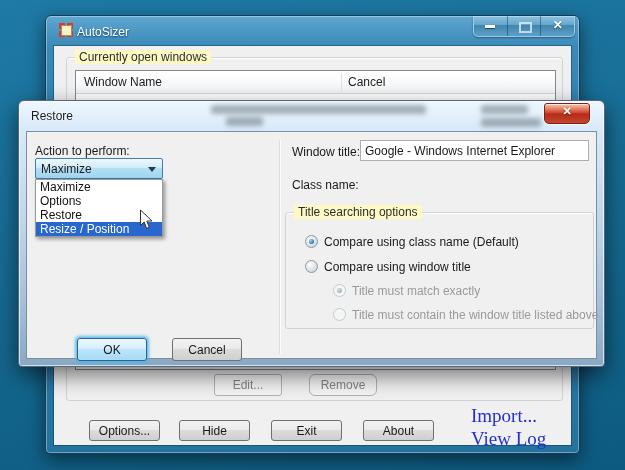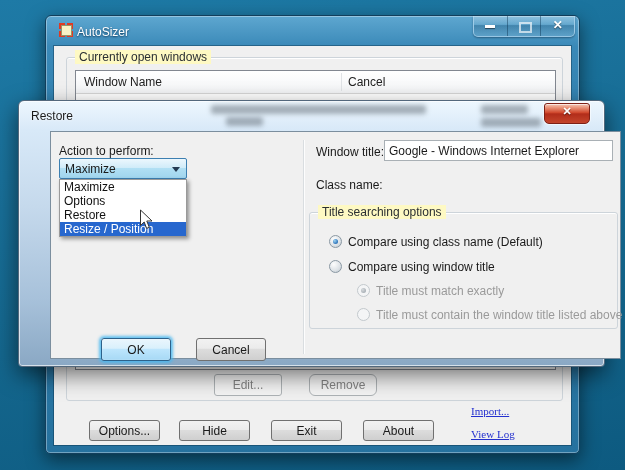--- a/index.html
+++ b/index.html
@@ -50,37 +50,37 @@
   .lv-col2 { position:absolute; left:272px; top:4px; color:#222; }
   .lv-divider { position:absolute; left:265px; top:2px; bottom:2px; width:1px; background:#e0e3e6; }
 
   .btn { position:absolute; display:flex; align-items:center; justify-content:center;
     background:linear-gradient(180deg,#f2f2f2,#ebebeb 45%,#dddddd 46%,#cfcfcf);
     border:1px solid #707070; border-radius:3px; color:#1a1a1a; }
   .btn.disabled { background:#f4f4f4; border-color:#adb2b5; color:#838383; }
   .btn.default { background:linear-gradient(180deg,#eaf6fd,#d9f0fc 45%,#bee6fd 46%,#a7d9f5);
     border-color:#2c628b; box-shadow:0 0 3px 2px rgba(72,183,240,.85), inset 0 0 1px #fff; }
 
-  .link { position:absolute; font-family:"Liberation Serif", serif; font-size:11px; color:#2430cf; text-decoration:underline; }
+  .link { position:absolute; font-family:"Liberation Serif", serif; font-size:19px; color:#2430cf; }
 
   
   .dlg { position:absolute; left:18px; top:100px; width:585px; height:265px;
     background:linear-gradient(180deg,#eef7fe 0%,#d8e9f8 11%,#c5d9ec 40%,#a7c1da 75%,#8aa8c4 100%);
     border:1px solid #53687c; border-radius:6px 6px 4px 4px;
     box-shadow:inset 0 0 0 1px rgba(255,255,255,.65), 0 8px 22px rgba(0,0,0,.55); }
   .dlg-title { position:absolute; left:12px; top:8px; color:#1b1b1b; text-shadow:0 0 3px rgba(255,255,255,.9); }
   .blob { position:absolute; background:#5f6a74; opacity:.5; filter:blur(2.5px); border-radius:2px; }
   .dlg-close { position:absolute; left:525px; top:2px; width:44px; height:19px;
     background:linear-gradient(180deg,#f4c6b6 0%,#e89177 20%,#d0472c 46%,#b22d1a 52%,#c4452c 100%);
     border:1px solid #7e2016; border-radius:3px 3px 5px 5px;
     box-shadow:0 0 0 1px rgba(255,255,255,.55), inset 0 1px 0 rgba(255,255,255,.6); }
   .dlg-close .glyph-x { top:1px; font-size:11px; }
 
   .dlg-content { position:absolute; left:7px; top:30px; width:571px; height:228px;
-    background:#f0f0f0; border:1px solid #7b8e9e; box-sizing:border-box;margin-left:24px; }
+    background:#f0f0f0; border:1px solid #7b8e9e; box-sizing:border-box; }
 
   .label { position:absolute; color:#1a1a1a; white-space:nowrap; }
   .label.disabled { color:#9a9a9a; }
 
   .combo { position:absolute; left:8px; top:26px; width:128px; height:21px; box-sizing:border-box;
     background:linear-gradient(180deg,#ecf7fd,#d1ecf9 45%,#b2e0f4 46%,#a0d5ee);
     border:1px solid #3c7fb1; border-radius:2px; }
   .combo-text { position:absolute; left:5px; top:3px; }
   .combo-arrow { position:absolute; right:6px; top:8px; width:0; height:0;
     border-left:4px solid transparent; border-right:4px solid transparent; border-top:5px solid #243a52; }

